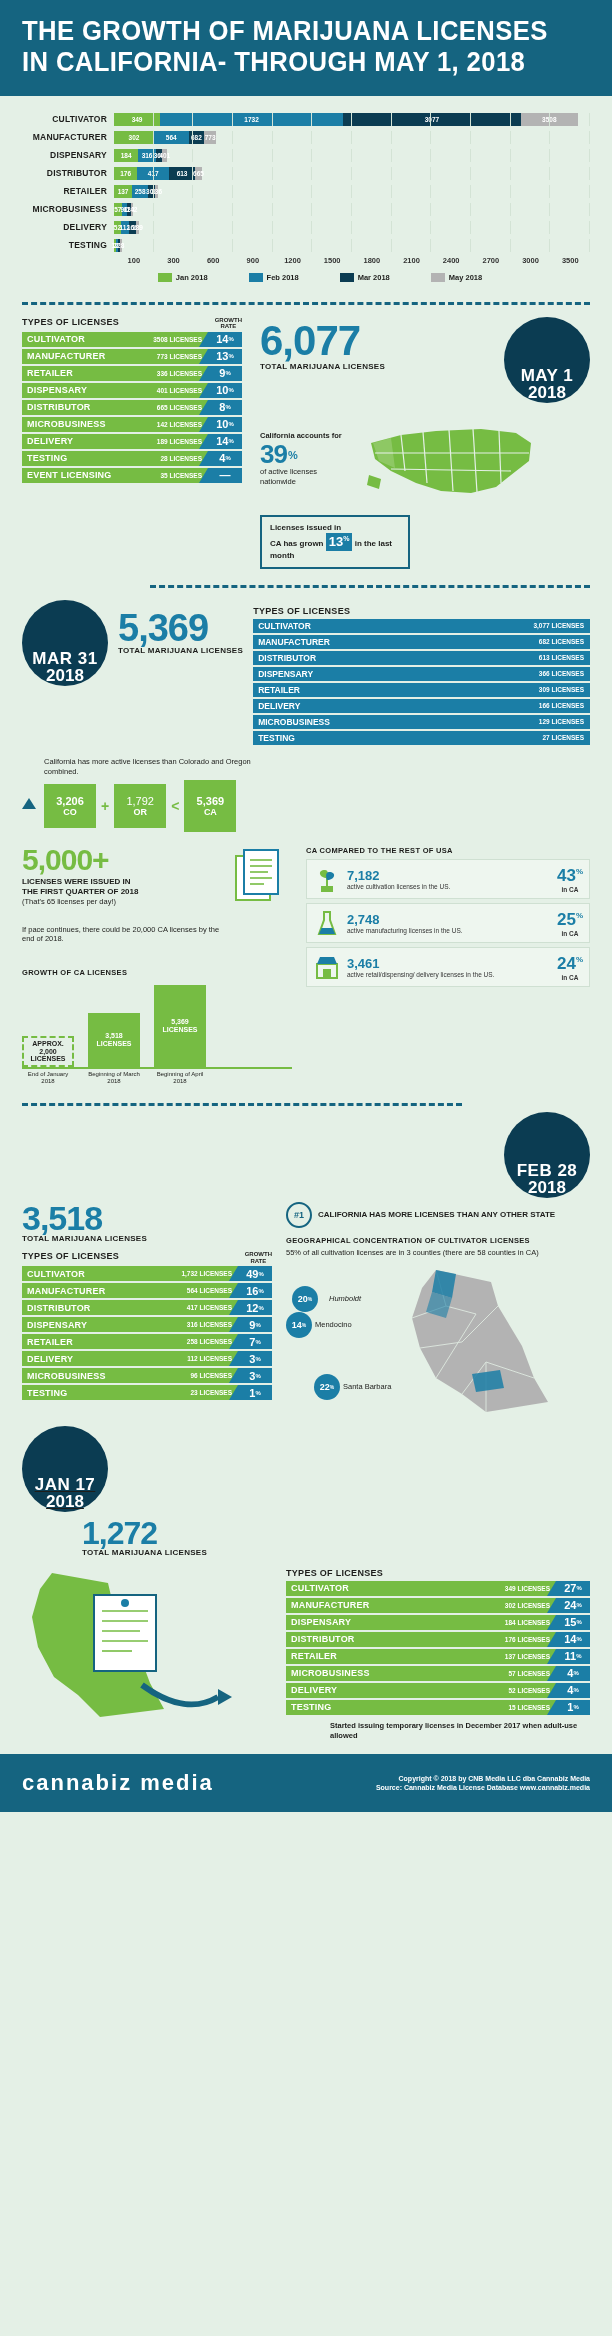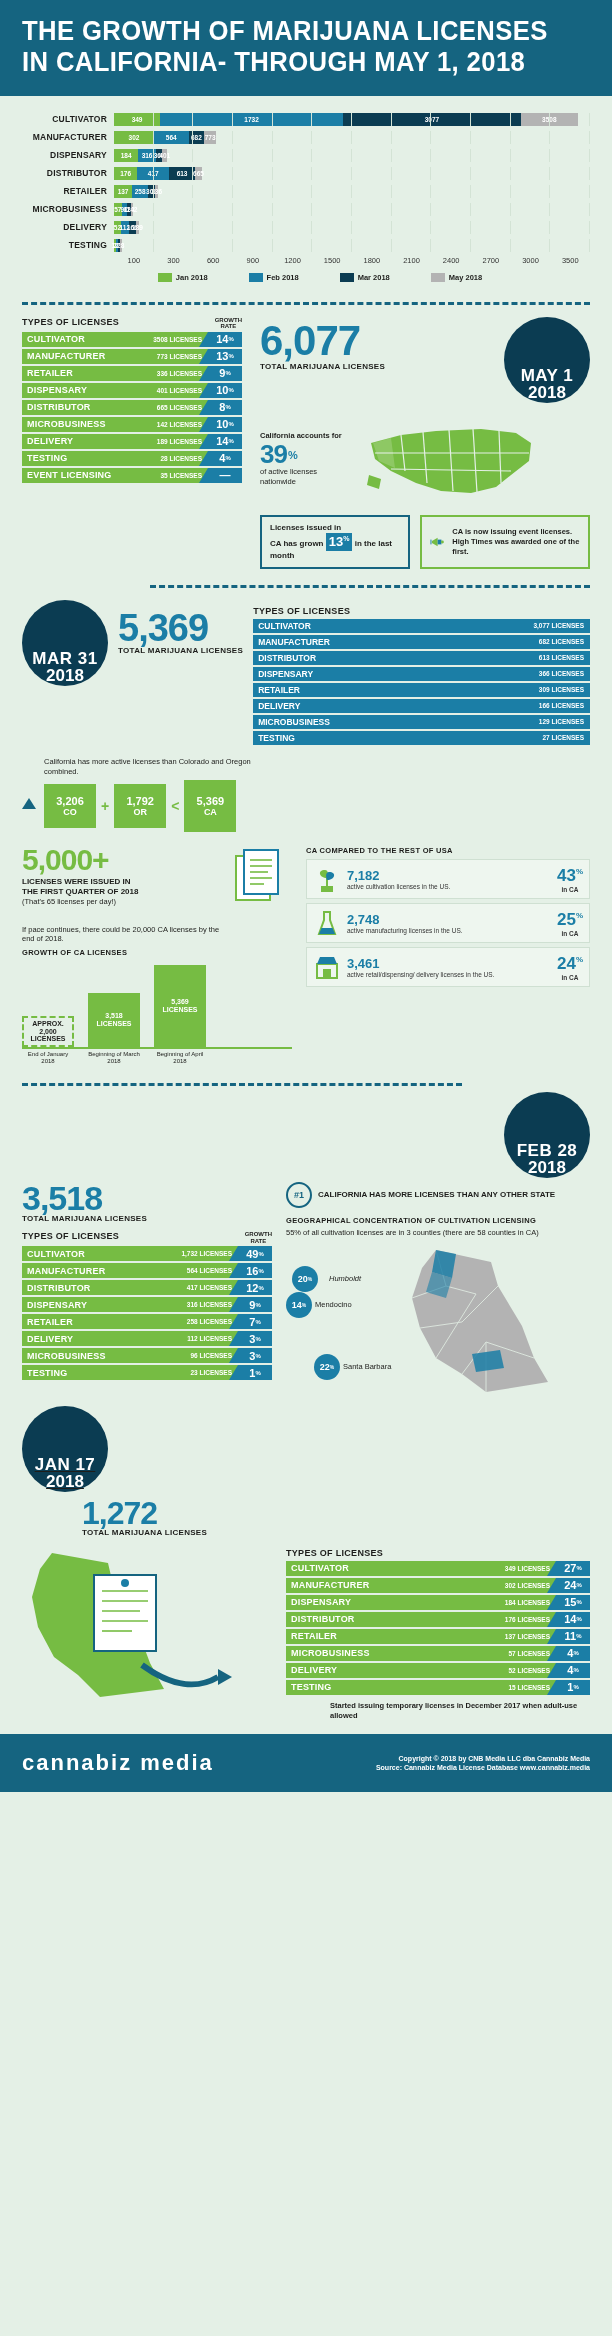--- a/index.html
+++ b/index.html
@@ -51,21 +51,21 @@
   .bars { display:flex; height:13px; }
   .seg { height:13px; display:flex; align-items:center; justify-content:center;
          font-size:6.5px; font-weight:bold; color:#fff; overflow:visible; white-space:nowrap; }
   .seg.s0 { background:#76bc43; }
   .seg.s1 { background:#1b7ea6; }
   .seg.s2 { background:#0b3c52; }
   .seg.s3 { background:#b3b3b3; color:#fff; }
   .gridlines { position:absolute; inset:0; display:flex; pointer-events:none; }
   .gridlines i { flex:1; border-right:1px solid #d3e3d5; }
   .axis { display:flex; margin-left: 92px; padding-left:0; margin-top:3px; }
-  .axis span { flex:1; text-align:center; font-size:7.5px; font-weight:normal; color:#333; }
+  .axis span { flex:1; text-align:center; font-size:7.5px; font-weight:bold; color:#333; }
   .legend { display:flex; justify-content:center; gap:13px; margin-top:8px; }
   .legend div { display:flex; align-items:center; gap:4px; font-size:7.5px; font-weight:bold;padding-left:28px; }
   .swatch { width:14px; height:9px; display:inline-block; }
 
   
   .lic-title { font-size:9px; font-weight:bold; letter-spacing:.3px;
                font-family:"Liberation Sans Narrow","Liberation Sans",sans-serif; margin-bottom:3px;}
   .growth-head { font-size:6px; font-weight:bold; text-align:center; line-height:1.05; }
   .lic-row { display:flex; align-items:stretch; height:15px; margin-bottom:2px; }
   .lic-main { flex:1; background:#76bc43; display:flex; align-items:center;
@@ -520,29 +520,20 @@
 
         <div class="row" style="margin-top:10px; gap:10px; align-items:stretch;">
           <div class="boxed" style="width:150px; border-color:#156480;">
             <div class="note">
               <span>Licenses issued in</span><br>
               <span>CA has grown</span>
               <span class="pctchip"><span>13</span><sup>%</sup></span>
               <span>in the last month</span>
             </div>
           </div>
-          <div class="boxed" style="flex:1;">
-            <svg width="30" height="28" viewBox="0 0 30 28">
-              <path d="M4 12 L16 5 L16 23 L4 16 Z" fill="#76bc43"></path>
-              <rect x="16" y="9" width="8" height="10" fill="#1b7ea6"></rect>
-              <circle cx="26" cy="14" r="3" fill="#76bc43"></circle>
-              <path d="M2 9 L2 19" stroke="#1b7ea6" stroke-width="2"></path>
-            </svg>
-            <div class="smalltext" style="font-weight:bold;">CA is now issuing event licenses. High Times was awarded one of the first.</div>
-          </div>
         </div>
       </div>
     </div>
   </div>
 
   <div class="dash shortleft" style="margin-top:16px;"></div>
 
   <div class="section" style="padding-top:12px;">
     <div class="row" style="align-items:flex-start; gap:10px;">
       <div class="datecircle">
@@ -596,21 +587,21 @@
       <div class="arrowup" style="margin-top:18px;"></div>
       <div style="width:240px;">
         <div class="smalltext" style="margin-bottom:4px;">California has more active licenses than Colorado and Oregon combined.</div>
         <div class="row center" style="gap:5px;">
           <div style="width:52px;height:44px;background:#76bc43;display:flex;flex-direction:column;align-items:center;justify-content:center;color:#fff;">
             <span style="font-size:11px;font-weight:bold;">3,206</span>
             <span style="font-size:9px;font-weight:bold;">CO</span>
           </div>
           <span style="font-size:14px;font-weight:bold;color:#76bc43;">+</span>
           <div style="width:52px;height:44px;background:#76bc43;display:flex;flex-direction:column;align-items:center;justify-content:center;color:#fff;">
-            <span style="font-size:11px;font-weight:bold;">1,792</span>
+            <span style="font-size:11px;font-weight:normal;">1,792</span>
             <span style="font-size:9px;font-weight:bold;">OR</span>
           </div>
           <span style="font-size:14px;font-weight:bold;color:#76bc43;">&lt;</span>
           <div style="width:52px;height:52px;background:#76bc43;display:flex;flex-direction:column;align-items:center;justify-content:center;color:#fff;">
             <span style="font-size:11px;font-weight:bold;">5,369</span>
             <span style="font-size:9px;font-weight:bold;">CA</span>
           </div>
         </div>
       </div>
     </div>
@@ -633,21 +624,21 @@
             <g stroke="#76bc43" stroke-width="1.6">
               <path d="M18 14 H40"></path>
                 <path d="M18 20 H40"></path>
                 <path d="M18 26 H36"></path>
                 <path d="M18 32 H40"></path>
                 <path d="M18 38 H32"></path>
             </g>
           </svg>
         </div>
 
-        <div style="margin-top:4px;">
+        <div style="margin-top:24px;">
           <div class="lic-title" style="font-size:7.5px;">GROWTH OF CA LICENSES</div>
           <div class="gcols" style="margin-top:4px;" id="gcols">
               <div class="gcol">
                 <div class="gbar hollow" style="height: 31px;">APPROX. 2,000 LICENSES</div>
               </div>
               <div class="gcol">
                 <div class="gbar" style="height: 54px;">3,518 LICENSES</div>
               </div>
               <div class="gcol">
                 <div class="gbar" style="height: 82px;">5,369 LICENSES</div>
@@ -790,21 +781,21 @@
               <div class="lic-pct">1<sup>%</sup></div>
             </div>
           </div>
       </div>
 
       <div style="flex:1;">
         <div class="row center" style="gap:6px; margin-bottom:8px;">
           <div style="width:26px;height:26px;border-radius:50%;border:2px solid #156480;display:flex;align-items:center;justify-content:center;font-size:9px;font-weight:bold;color:#156480;">#1</div>
           <div class="note" style="flex:1;">CALIFORNIA HAS MORE LICENSES THAN ANY OTHER STATE</div>
         </div>
-        <div class="lic-title" style="font-size:7.5px;">GEOGRAPHICAL CONCENTRATION OF CULTIVATION LICENSING</div>
+        <div class="lic-title" style="font-size:7.5px;">GEOGRAPHICAL CONCENTRATION OF CULTIVATOR LICENSES</div>
         <div class="smalltext" style="margin:3px 0 4px 0;">55% of all cultivation licenses are in 3 counties (there are 58 counties in CA)</div>
 
         <div style="position:relative; height:160px;">
           <svg width="300" height="160" viewBox="0 0 300 160" style="position:absolute;left:0;top:0;">
             <path d="M150 8 L205 20 L212 44 L236 84 L248 116 L262 140 L200 150 L176 132 L150 116 L134 86 L126 56 L136 26 Z" fill="#b3b3b3"></path>
             <g stroke="#e4f0e6" stroke-width="1" fill="none" opacity="0.8">
               <path d="M150 8 L160 44 L190 52"></path>
                 <path d="M134 86 L176 80 L212 44"></path>
               <path d="M176 132 L200 100 L248 116"></path>
                 <path d="M126 56 L160 44"></path>

